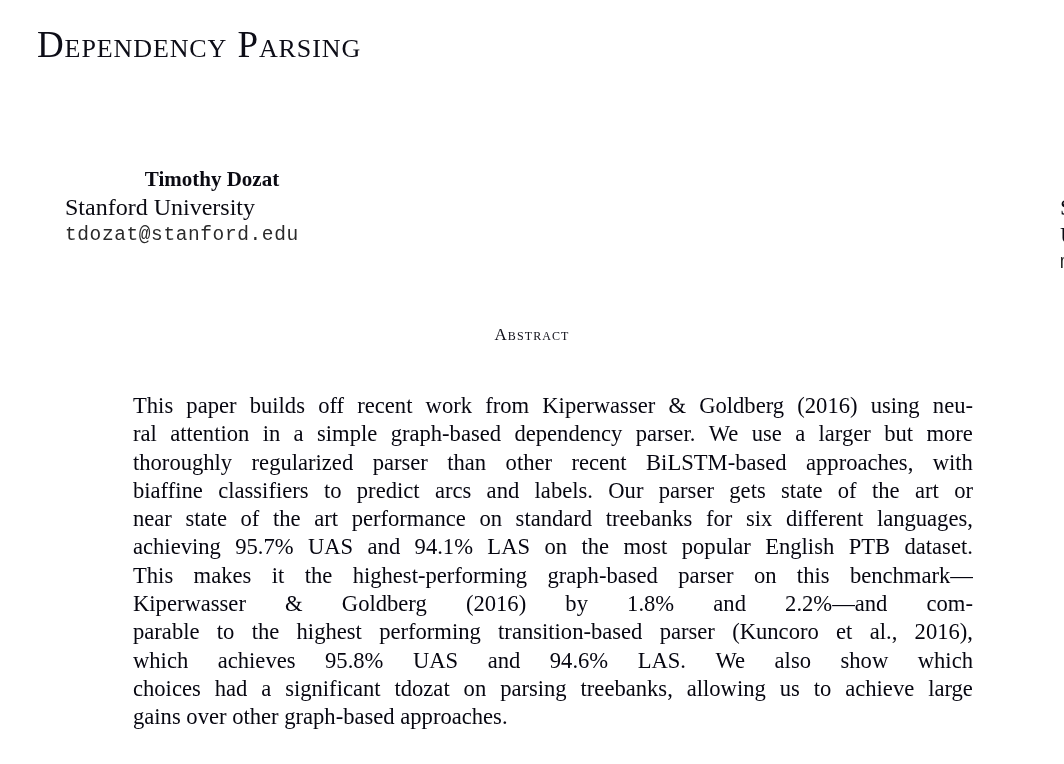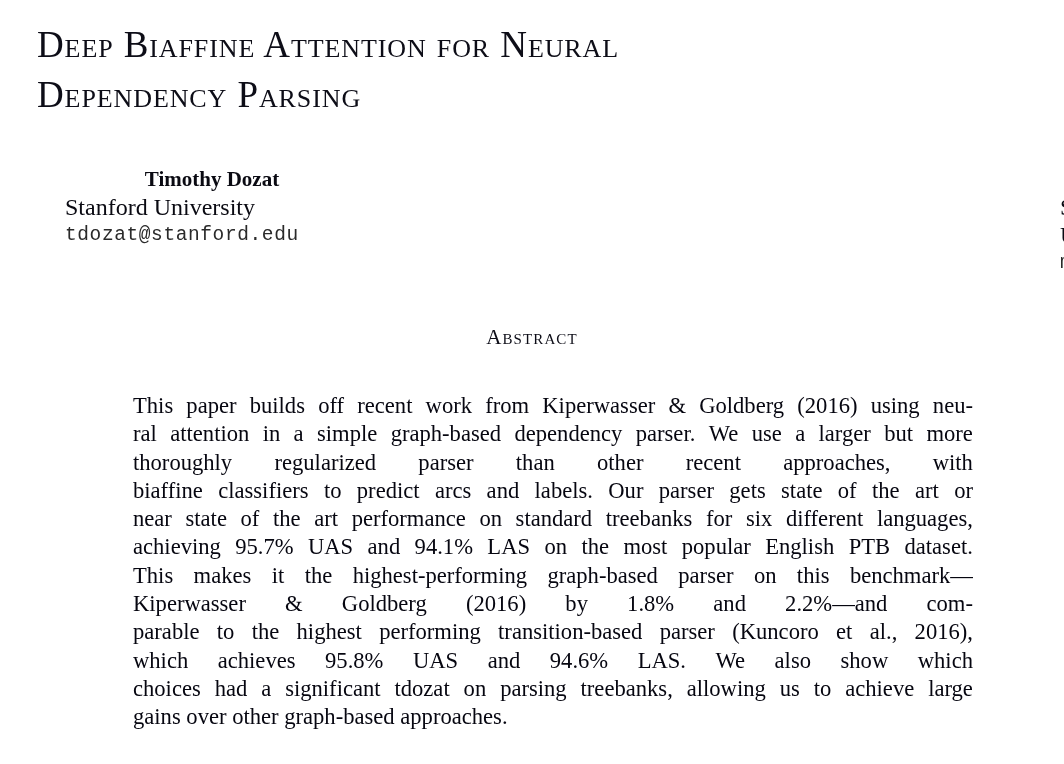--- a/index.html
+++ b/index.html
@@ -91,21 +91,21 @@
   .right-inner { margin-left: 556px; }
 
   
   .abstract-heading {
     position: absolute;
     left: 0;
     top: 325px;
     width: 1064px;
     text-align: center;
     font-family: "Liberation Serif", "DejaVu Serif", serif;
-    font-size: 21px;
+    font-size: 17px;
     font-variant: small-caps;
     letter-spacing: 1.1px;
     color: #0d0d17;
   }
 
   
   .abstract-body {
     position: absolute;
     left: 133px;
     top: 392px;
@@ -125,21 +125,20 @@
     display: block;
   }
   .abs-line > span { display: inline-block; }
 </style>
 </head>
 <body>
 
 <div class="page">
 
   <div class="title-block">
-    <div class="title-line">Deep Biaffine Attention for Neural</div>
     <div class="title-line">Dependency Parsing</div>
   </div>
 
   <div class="authors">
     <div class="author-col left">
       <div class="author-name">Timothy Dozat</div>
       <div class="author-affil">Stanford University</div>
       <div class="author-email">tdozat@stanford.edu</div>
     </div>
     <div class="author-col right">
@@ -185,20 +184,21 @@
         <span>but</span>
         <span>more</span>
       </div>
       <div class="abs-line">
         <span>thoroughly</span>
         <span>regularized</span>
         <span>parser</span>
         <span>than</span>
         <span>other</span>
         <span>recent</span>
+        <span>BiLSTM-based</span>
         <span>approaches,</span>
         <span>with</span>
       </div>
       <div class="abs-line">
         <span>biaffine</span>
         <span>classifiers</span>
         <span>to</span>
         <span>predict</span>
         <span>arcs</span>
         <span>and</span>

